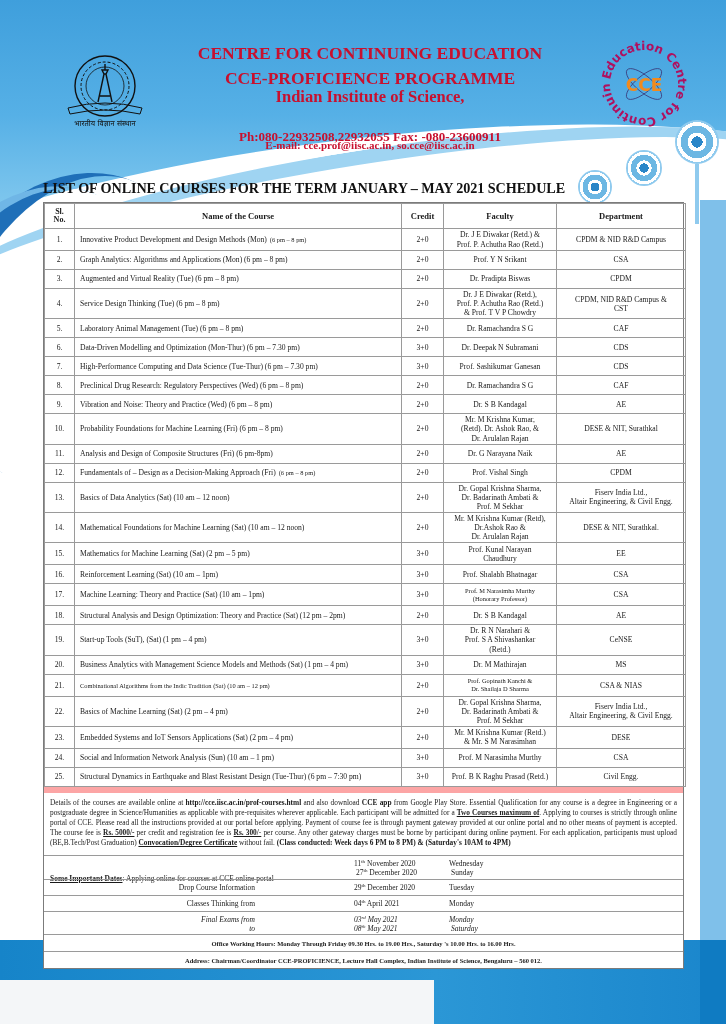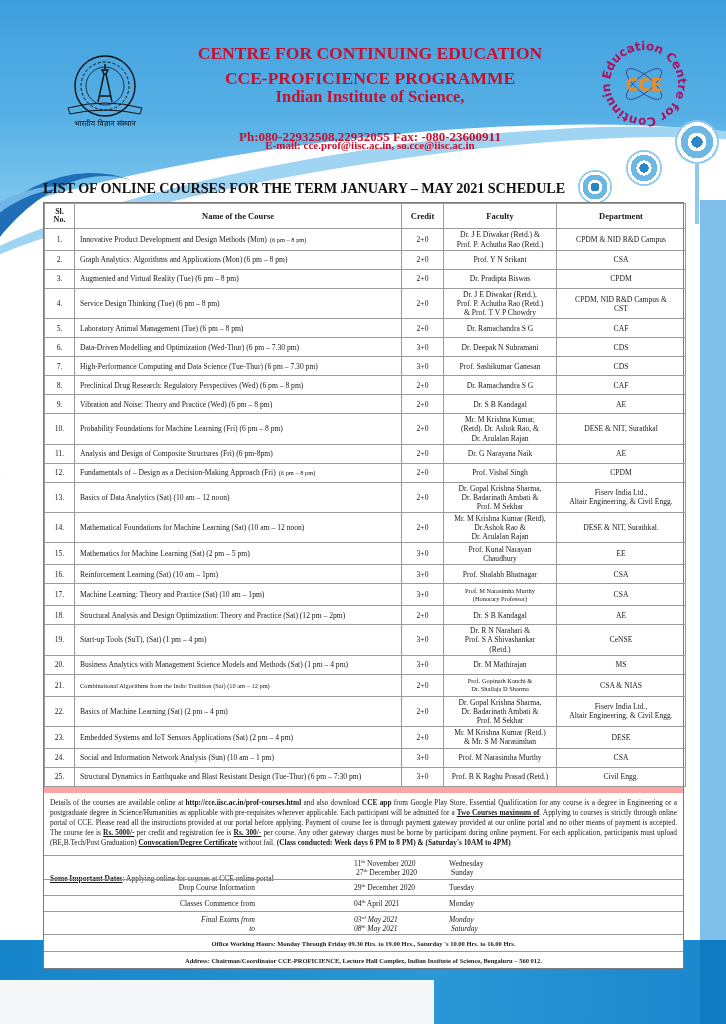--- a/index.html
+++ b/index.html
@@ -202,21 +202,21 @@
           <td class="credit">2+0</td>
           <td class="fac">
             <div>Dr. Ramachandra S G</div>
           </td>
           <td class="dept">
             <div>CAF</div>
           </td>
         </tr>
         <tr class="r1">
           <td class="sl">6.</td>
-          <td class="name"><span>Data-Driven Modelling and Optimization (Wed-Thur) (6 pm – 7.30 pm)</span></td>
+          <td class="name"><span>Data-Driven Modelling and Optimization (Mon-Thur) (6 pm – 7.30 pm)</span></td>
           <td class="credit">3+0</td>
           <td class="fac">
             <div>Dr. Deepak N Subramani</div>
           </td>
           <td class="dept">
             <div>CDS</div>
           </td>
         </tr>
         <tr class="r1">
           <td class="sl">7.</td>
@@ -462,21 +462,21 @@
     </div>
   </div>
 
   <div class="dates-row dr-b">
     <div class="lbl lbl-right">Drop Course Information</div>
     <div class="dt"><span>29</span><sup>th</sup><span> December  2020</span></div>
     <div class="dy">Tuesday</div>
   </div>
 
   <div class="dates-row dr-c">
-    <div class="lbl lbl-right">Classes Commence from</div>
+    <div class="lbl lbl-right">Classes Thinking from</div>
     <div class="dt"><span>04</span><sup>th</sup><span> April  2021</span></div>
     <div class="dy">Monday</div>
   </div>
 
   <div class="dates-row dr-d">
     <div class="lbl lbl-right">Final Exams  from</div>
     <div class="lbl-right-2">to</div>
     <div class="dt">
       <div><span>03</span><sup>rd</sup><span>  May  2021</span></div>
       <div><span>08</span><sup>th</sup><span>  May  2021</span></div>

